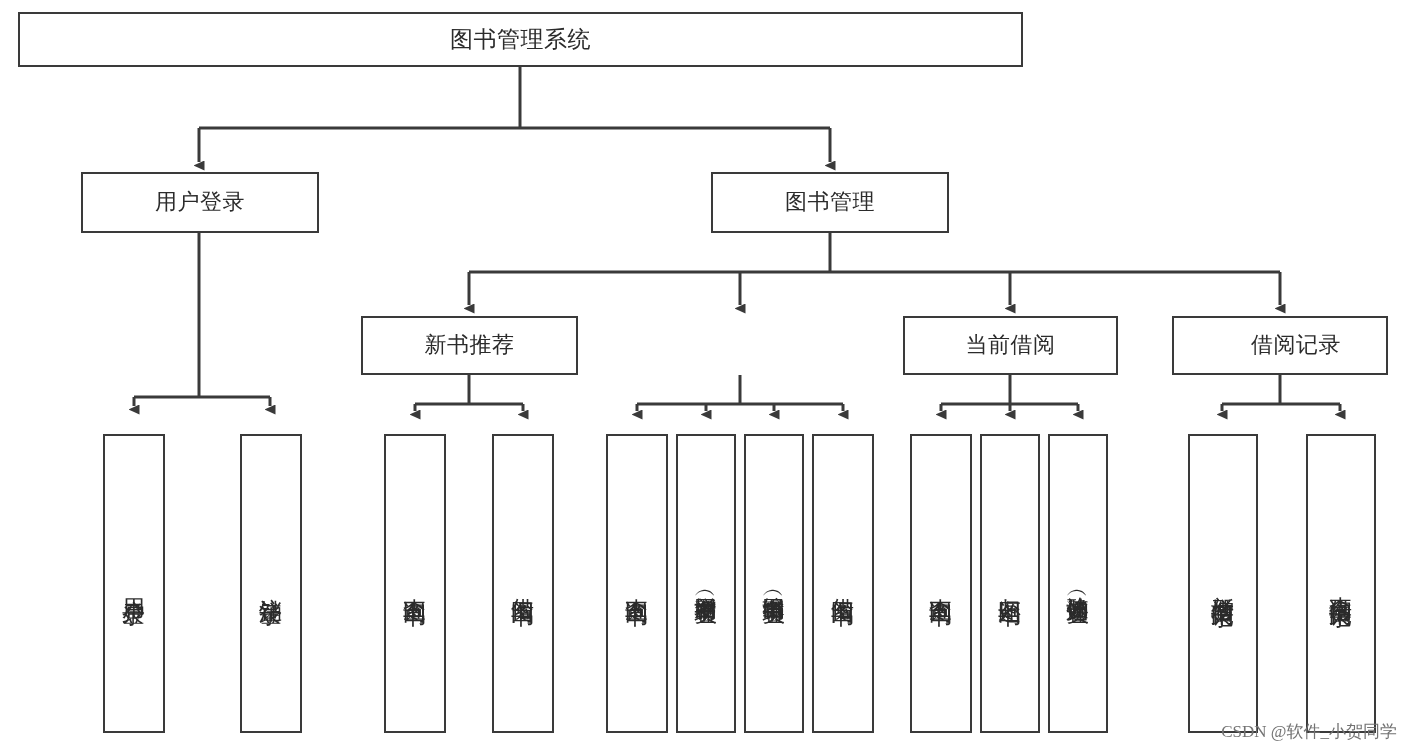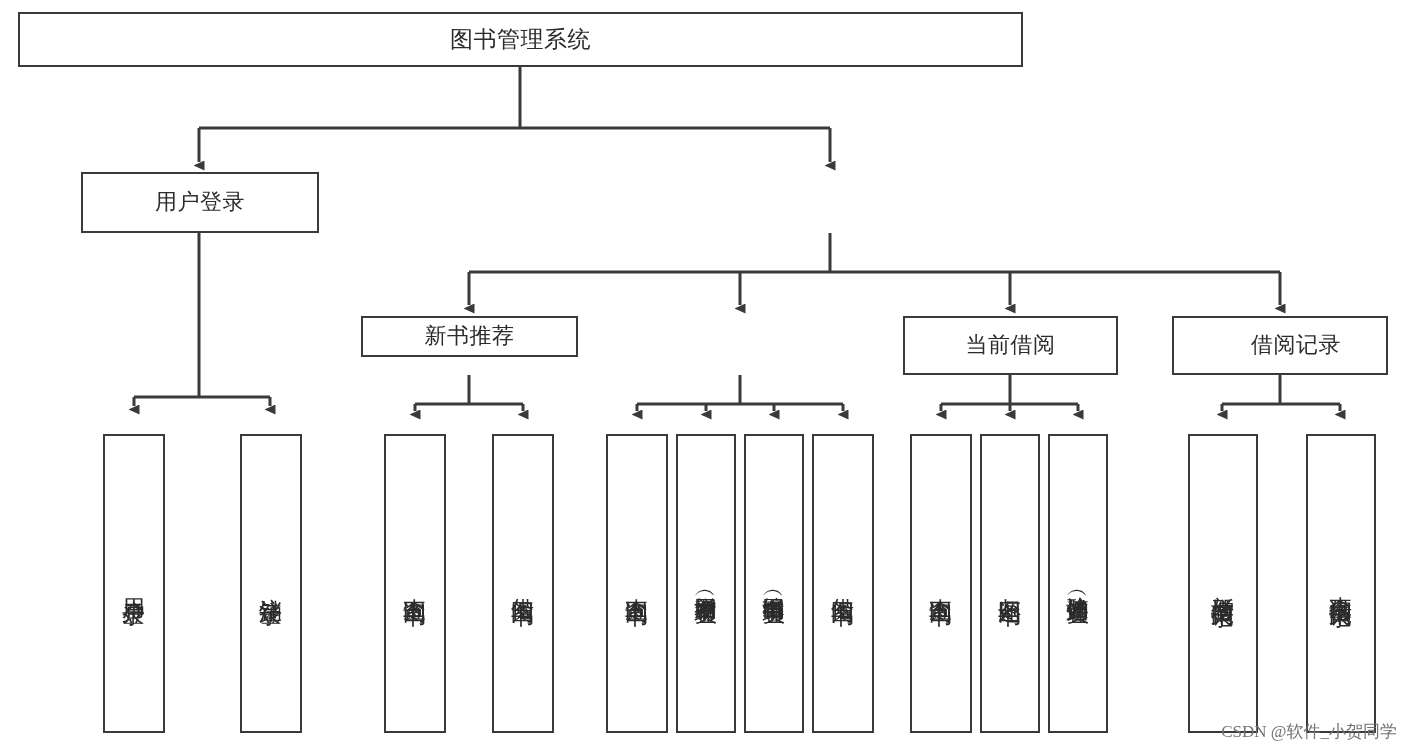--- a/index.html
+++ b/index.html
@@ -133,22 +133,25 @@
   </svg>
 
   <div class="node root horiz" style="left:18px; top:12px; width:1005px; height:55px;">
     <span class="lbl">图书管理系统</span>
   </div>
 
   <div class="node horiz" style="left:81px; top:172px; width:238px; height:61px;">
     <span class="lbl">用户登录</span>
   </div>
 
-
-  <div class="node horiz" style="left:361px; top:316px; width:217px; height:41px;">
+  <div class="node horiz" style="left:711px; top:172px; width:238px; height:61px;">
+    <span class="lbl">图书管理</span>
+  </div>
+
+  <div class="node horiz" style="left:361px; top:316px; width:217px; height:59px;">
     <span class="lbl">新书推荐</span>
   </div>
 
 
   <div class="node horiz" style="left:903px; top:316px; width:215px; height:59px;">
     <span class="lbl">当前借阅</span>
   </div>
 
   <div class="node horiz" style="left:1172px; top:316px; width:216px; height:59px;padding-left:32px;">
     <span class="lbl">借阅记录</span>

